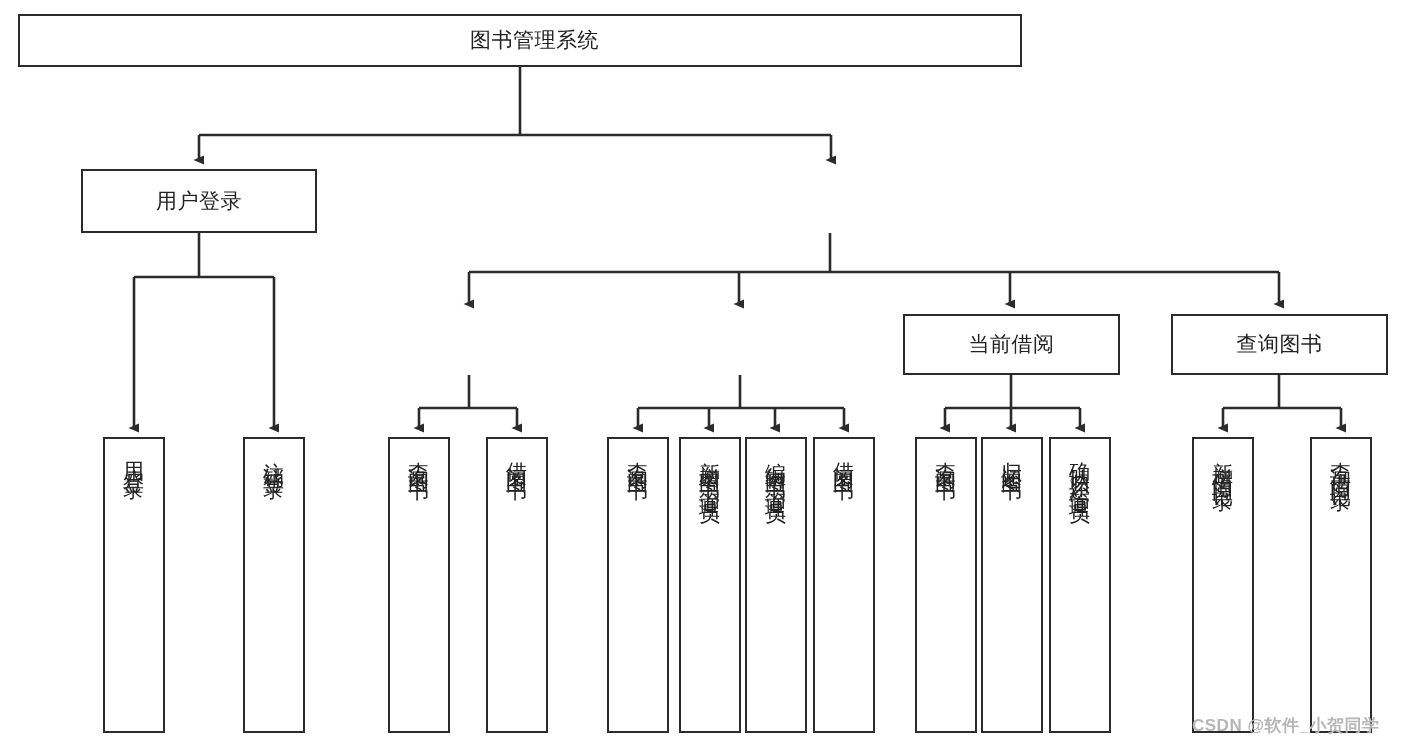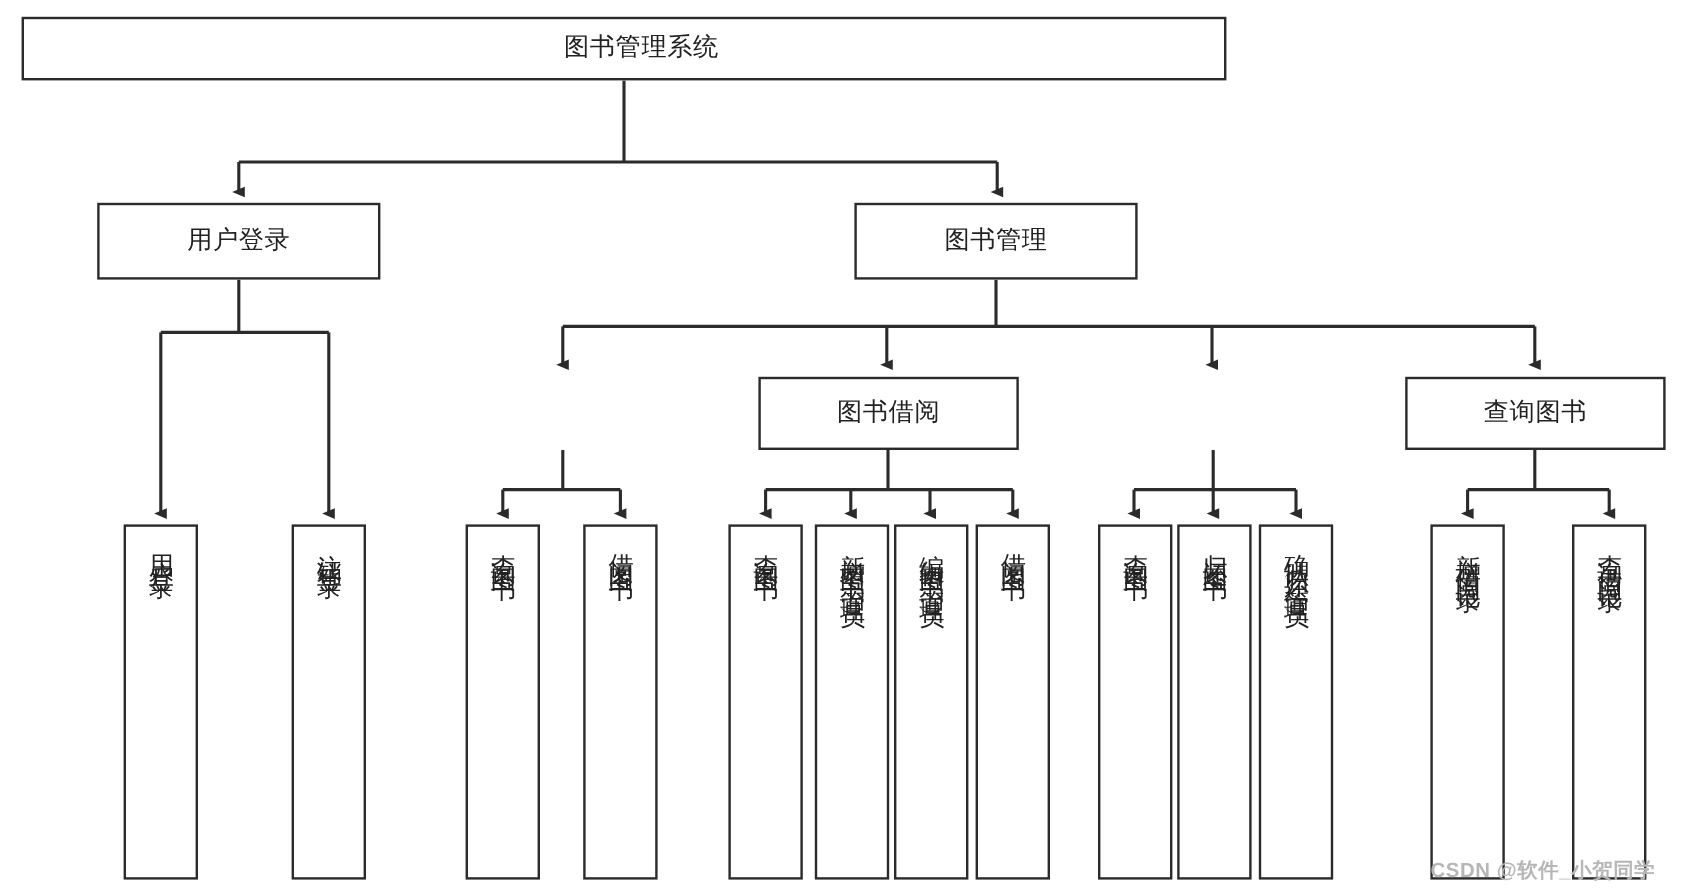--- a/index.html
+++ b/index.html
@@ -127,29 +127,26 @@
   </svg>
 
   <div class="node horiz root" style="left:18px; top:14px; width:1004px; height:53px;">
     <span class="lbl">图书管理系统</span>
   </div>
 
   <div class="node horiz" style="left:81px; top:169px; width:236px; height:64px;">
     <span class="lbl">用户登录</span>
   </div>
 
-  <div class="node horiz" style="left:712px; top:169px; width:236px; height:64px;">
-    <span class="lbl">图书管理</span>
-  </div>
-
-
-  <div class="node horiz" style="left:632px; top:314px; width:217px; height:61px;">
-    <span class="lbl">图书借阅</span>
-  </div>
-
+
+
+
+  <div class="node horiz" style="left:903px; top:314px; width:217px; height:61px;">
+    <span class="lbl">当前借阅</span>
+  </div>
 
   <div class="node horiz" style="left:1171px; top:314px; width:217px; height:61px;">
     <span class="lbl">查询图书</span>
   </div>
 
   <div class="node vert" style="left:103px; top:437px; width:62px; height:296px;">
     <span class="lbl">用户登录</span>
   </div>
 
   <div class="node vert" style="left:243px; top:437px; width:62px; height:296px;">

